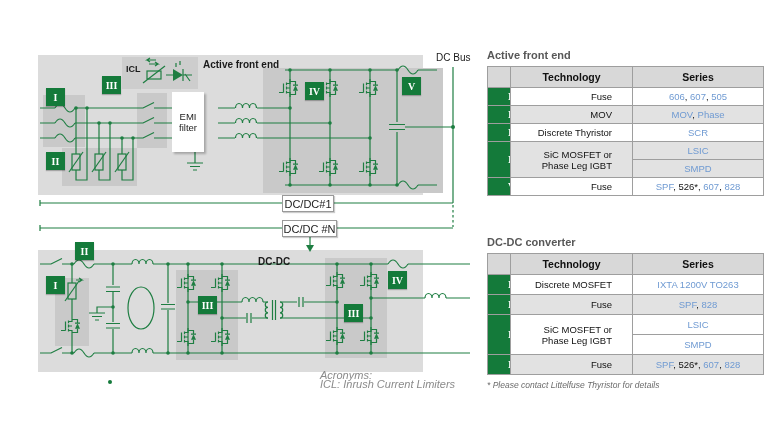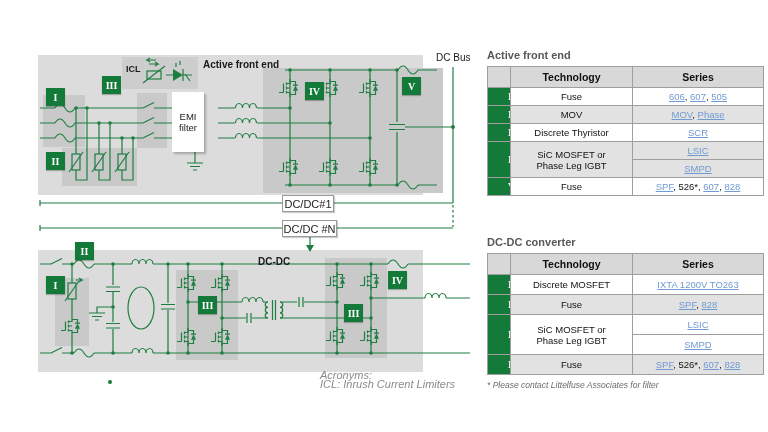--- a/index.html
+++ b/index.html
@@ -22,24 +22,24 @@
   .acronyms{position:absolute;left:320px;top:371px;font-size:11px;line-height:9px;
             font-style:italic;color:#8a8a8a;}
   
   .tbl-title{position:absolute;font-size:11px;font-weight:bold;color:#585858;}
   table.lf{border-collapse:collapse;table-layout:fixed;width:276px;
            font-size:9.5px;color:#111;}
   table.lf td,table.lf th{border:1px solid #9e9e9e;padding:0 20px;overflow:hidden;}
   table.lf th{background:#d8d8d8;font-size:10.5px;font-weight:bold;text-align:center;}
   td.num{background:#147A3A;color:#fff;text-align:center;
          font-family:"Liberation Serif", serif;font-weight:bold;font-size:10px;padding:0;}
-  td.tech{text-align:center;padding-left:6px;white-space:pre-line;line-height:11px;}
+  td.tech{text-align:right;padding-left:6px;white-space:pre-line;line-height:11px;}
   td.series{text-align:center;}
   tr.alt td.tech, tr.alt td.series, td.altcell{background:#e2e2e2;}
-  .link{color:#6f9ad2;text-decoration:underline;cursor:pointer;}
+  .link{color:#6f9ad2;cursor:pointer;}
   .plain{color:#111;}
   .footnote{position:absolute;left:487px;top:380px;font-size:8.5px;font-style:italic;color:#6b6b6b;}
   svg{position:absolute;left:0;top:0;}
 </style>
 </head>
 <body>
 
 <div id="stage">
 
   <svg width="480" height="432" viewBox="0 0 480 432">
@@ -350,14 +350,14 @@
       <td class="series"><span class="link">SMPD</span></td>
     </tr>
     <tr style="height:20px" class="alt">
       <td class="num">IV</td>
       <td class="tech">Fuse</td>
       <td class="series"><span class="link">SPF</span>, <span class="plain">526*</span>, <span class="link">607</span>, <span class="link">828</span></td>
     </tr>
   </tbody>
     </table>
 
-  <div class="footnote">* Please contact Littelfuse Associates for filter</div>
+  <div class="footnote">* Please contact Littelfuse Thyristor for details</div>
 </div>
 
 </body></html>

